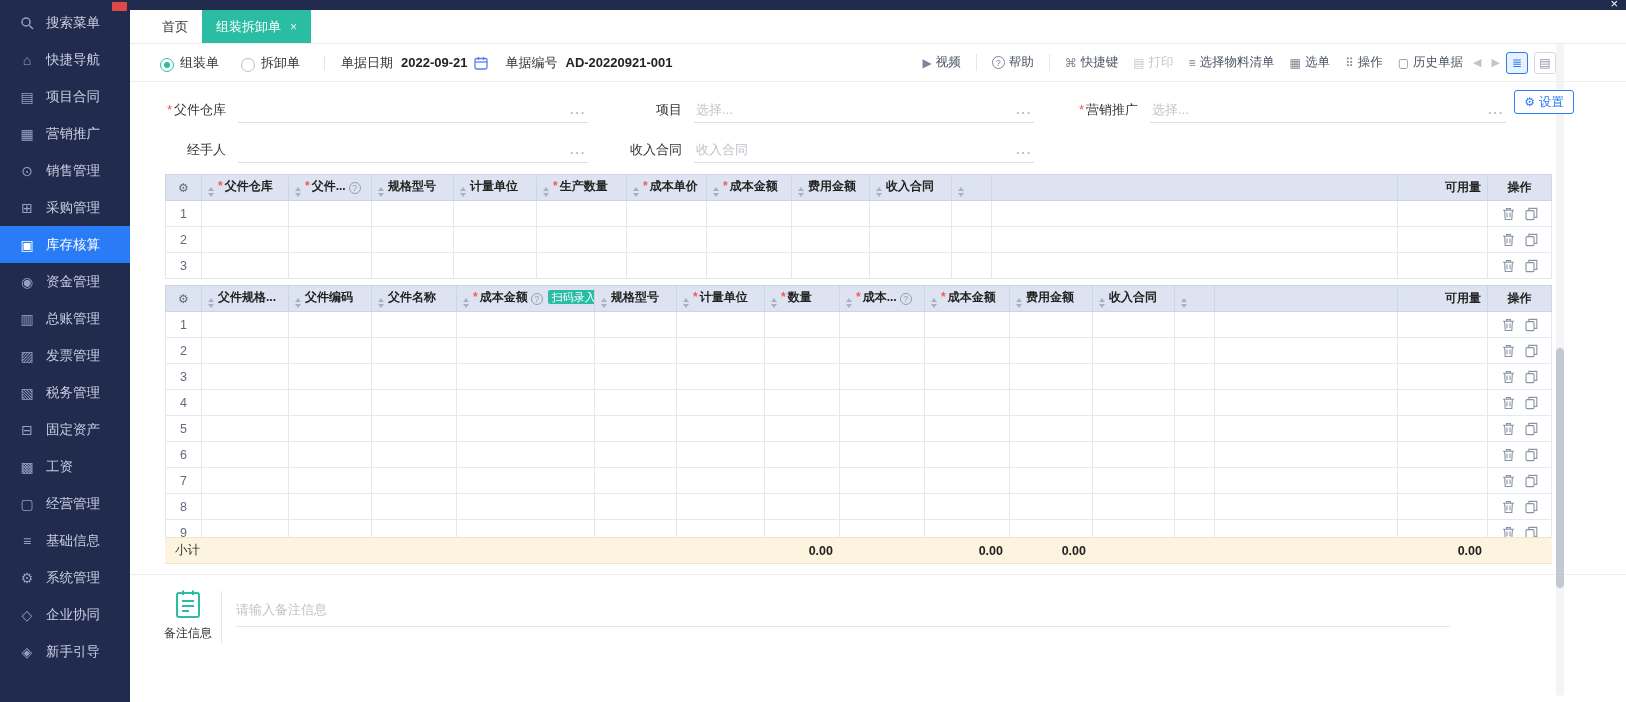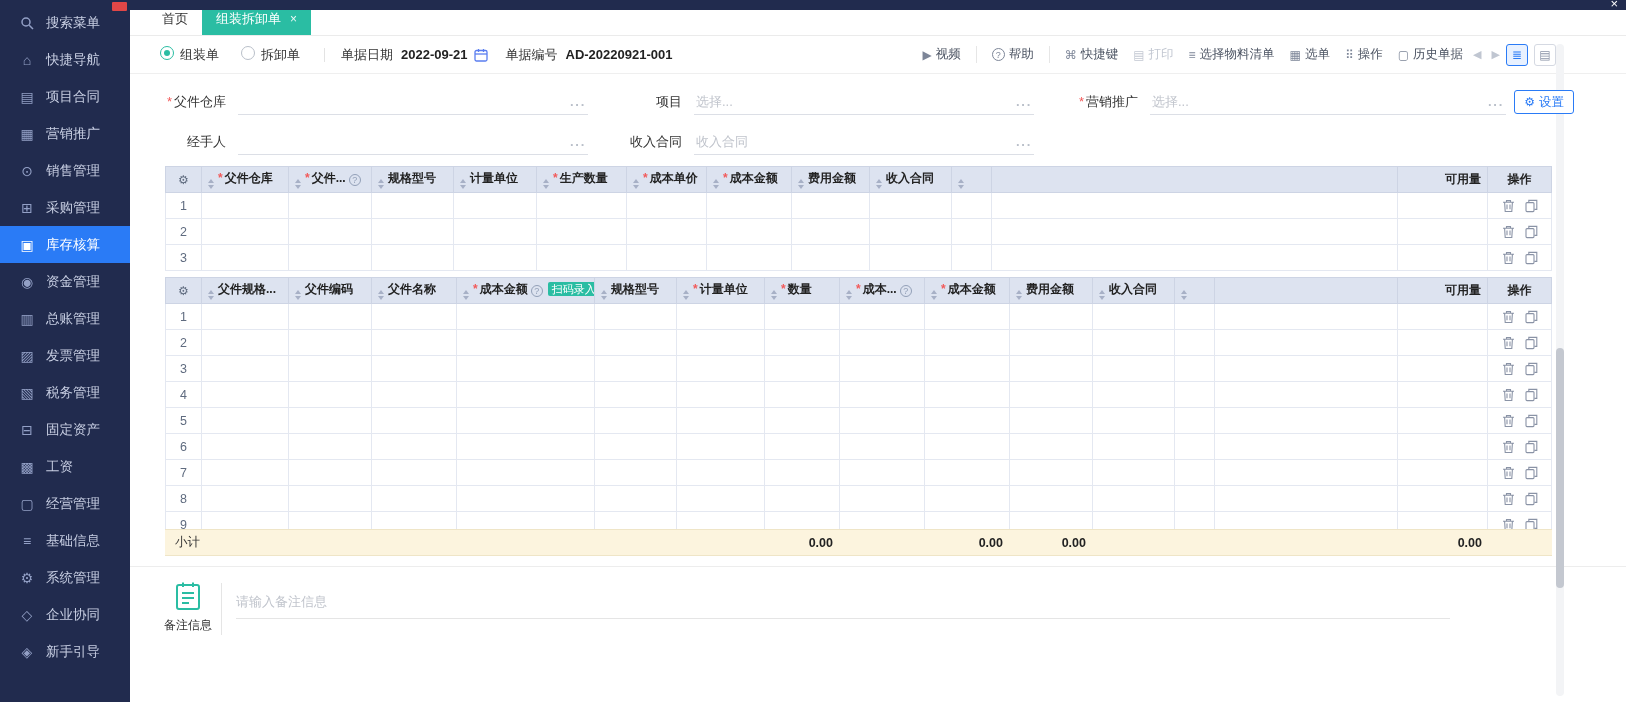--- a/index.html
+++ b/index.html
@@ -12,29 +12,29 @@
   .side-badge{position:fixed;left:112px;top:2px;width:15px;height:9px;background:#e14747;border-radius:1px;z-index:70}
 
   
   .sidebar{position:fixed;left:0;top:0;bottom:0;width:130px;background:#212b4e;padding-top:4px;z-index:50}
   .side-item{display:flex;align-items:center;height:37px;padding-left:18px;color:#c7cee2;cursor:pointer;font-size:13.5px;white-space:nowrap}
   .side-item .ic{width:18px;margin-right:10px;text-align:center;font-size:14px;color:#93a0c6;font-style:normal;display:inline-flex;align-items:center;justify-content:center}
   .side-item.active{background:#2a7bf6;color:#fff}
   .side-item.active .ic{color:#fff}
 
   
-  .main{margin-left:130px;padding-top:2px;position:relative;background:#fff;height:702px}
+  .main{margin-left:130px;padding-top:10px;position:relative;background:#fff;height:702px}
 
   .tabbar{height:34px;display:flex;align-items:stretch;padding-left:18px;background:#fff;border-bottom:1px solid #ebebeb}
   .tab{display:flex;align-items:center;padding:0 14px;font-size:13px;color:#333;cursor:pointer}
   .tab.active{background:#2abda3;color:#fff}
   .tab .tclose{margin-left:9px;font-size:12px;opacity:.9;cursor:pointer}
 
   .toolbar{height:38px;display:flex;align-items:center;padding:0 70px 0 16px;border-bottom:1px solid #efefef;white-space:nowrap}
-  .radio{display:flex;align-items:flex-start;margin-left:14px;margin-right:8px;cursor:pointer}
+  .radio{display:flex;align-items:flex-end;margin-left:14px;margin-right:8px;cursor:pointer}
   .radio .dot{width:14px;height:14px;border-radius:50%;margin-right:6px;position:relative;border:1px solid #b9bfc9;background:#fff}
   .radio.sel .dot{border-color:#2abda3}
   .radio.sel .dot::after{content:"";position:absolute;inset:3px;border-radius:50%;background:#2abda3}
   .vdiv{width:1px;height:14px;background:#e3e3e3;margin:0 16px}
   .tlabel{color:#333;margin-right:8px}
   .tvalue{color:#222;font-weight:700;margin-right:6px}
   .cal{display:inline-flex;align-items:center;margin-right:18px;cursor:pointer}
   .tb-actions{margin-left:auto;display:flex;align-items:center}
   .tb-act{display:flex;align-items:center;margin-left:15px;color:#4a5261;cursor:pointer;font-size:12.5px}
   .tb-act .aic{font-style:normal;margin-right:4px;color:#7d8698;font-size:12px}

